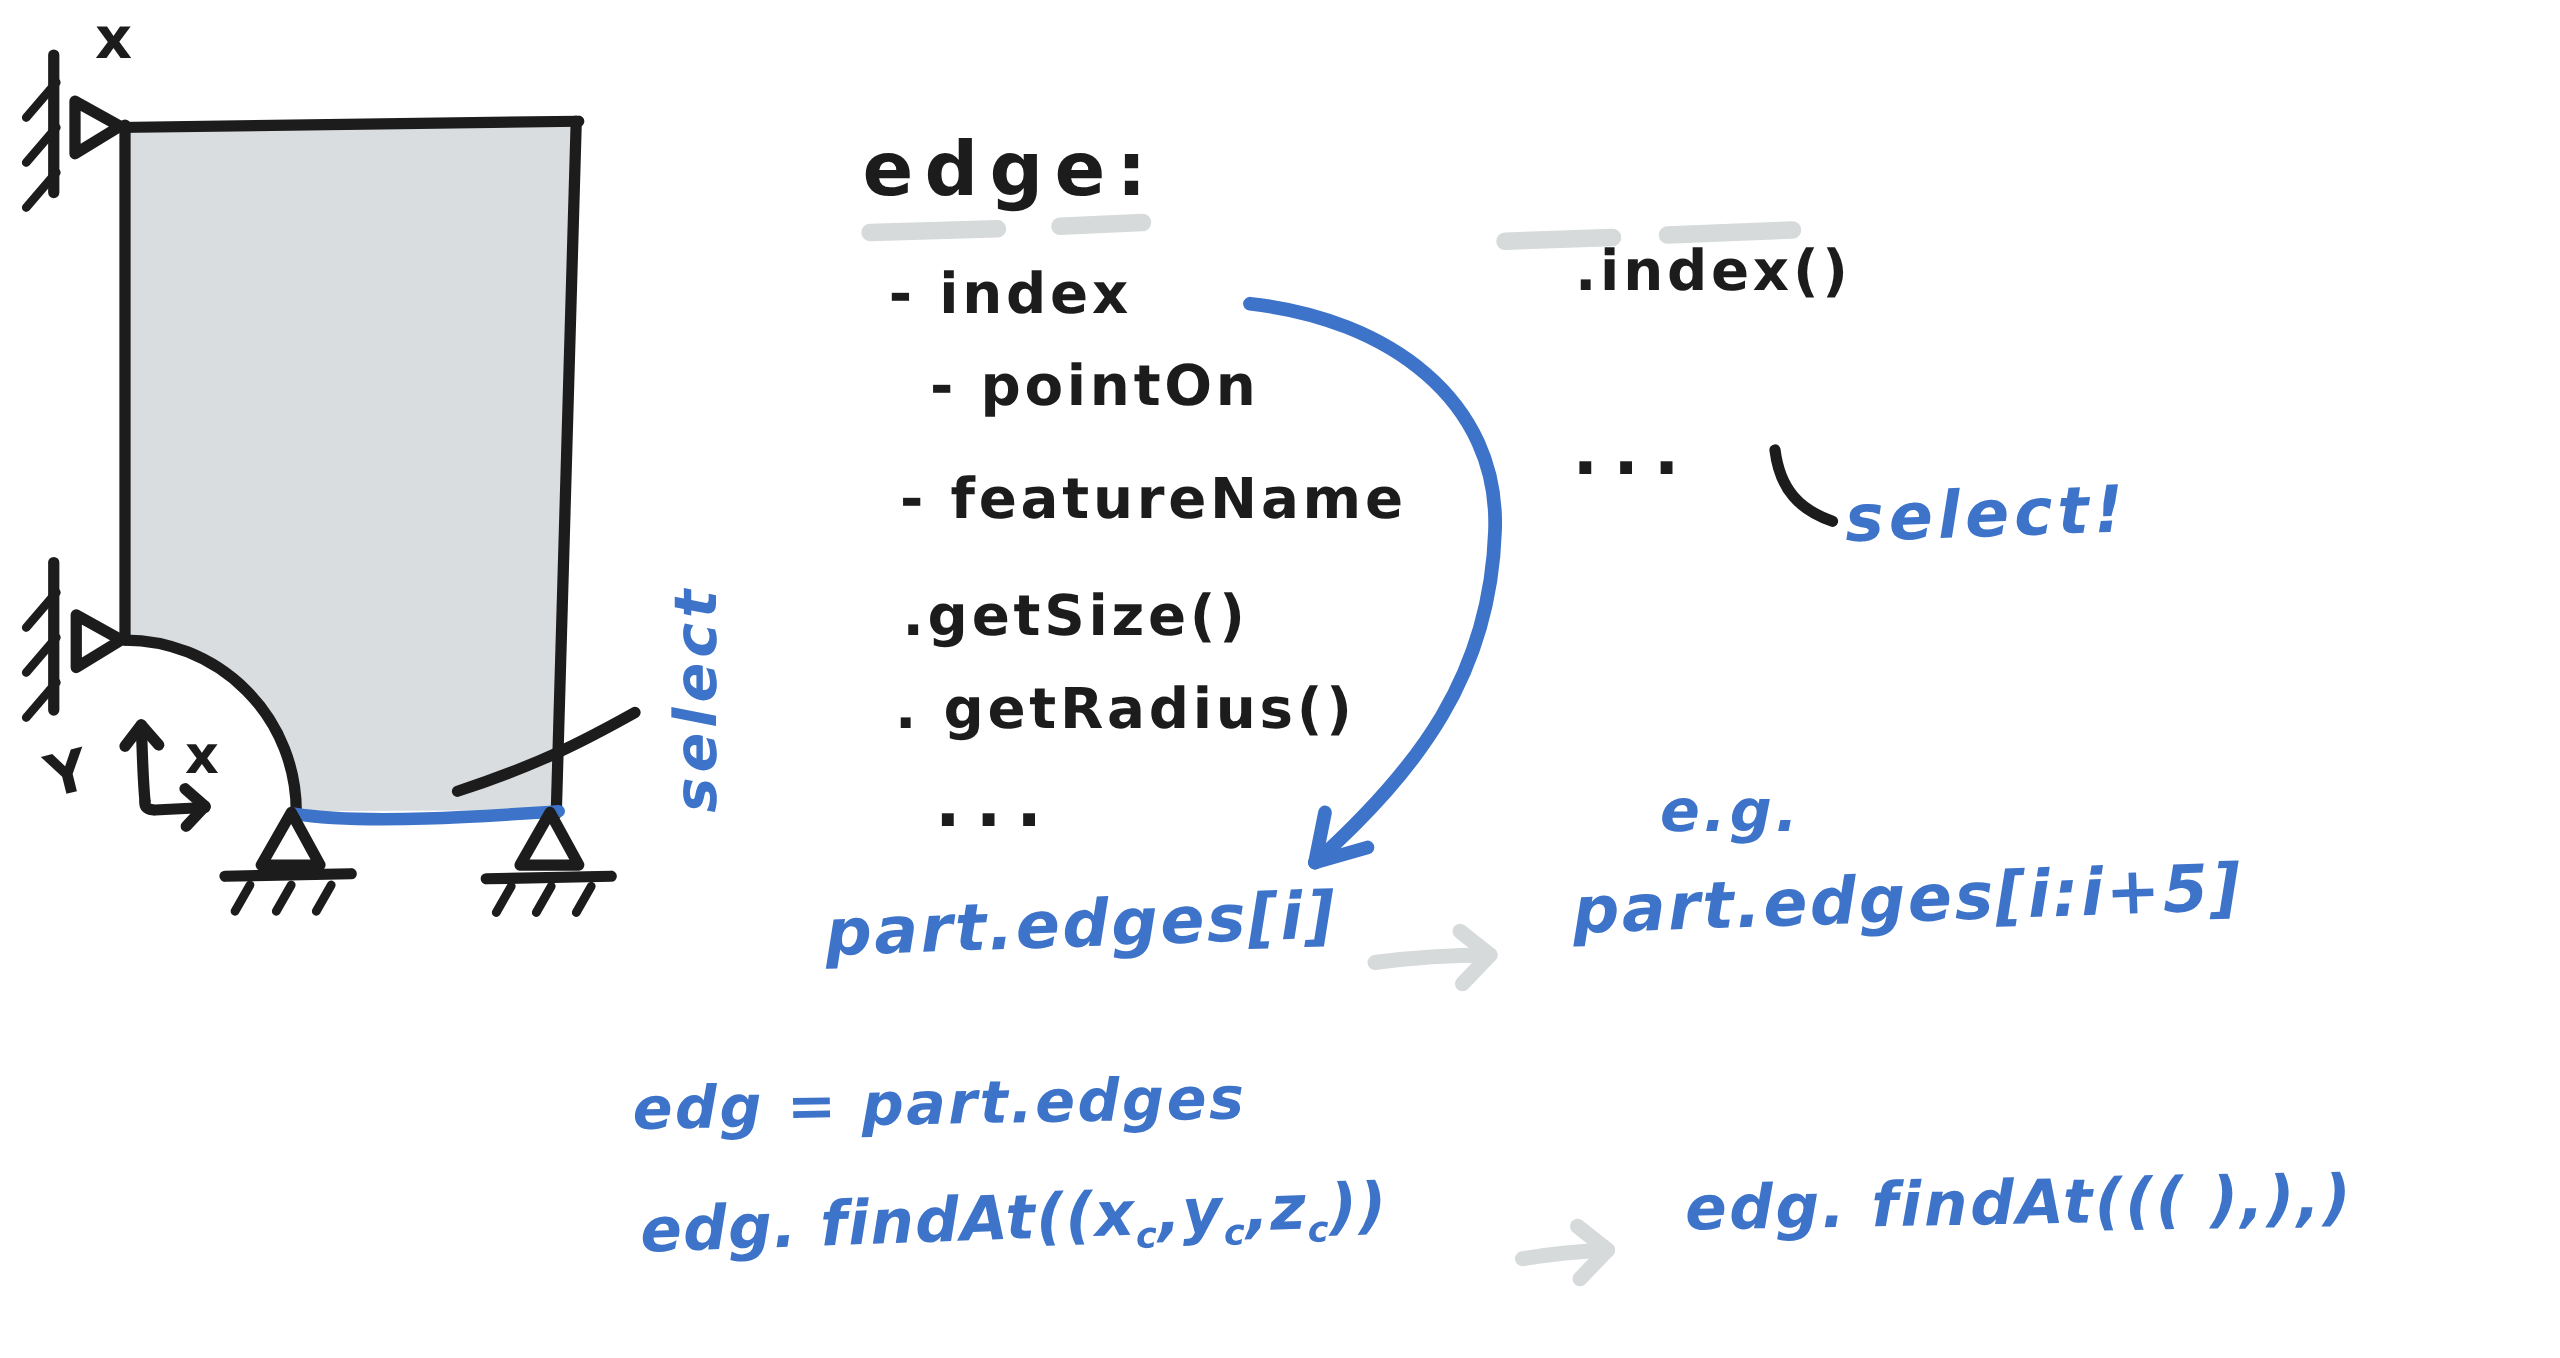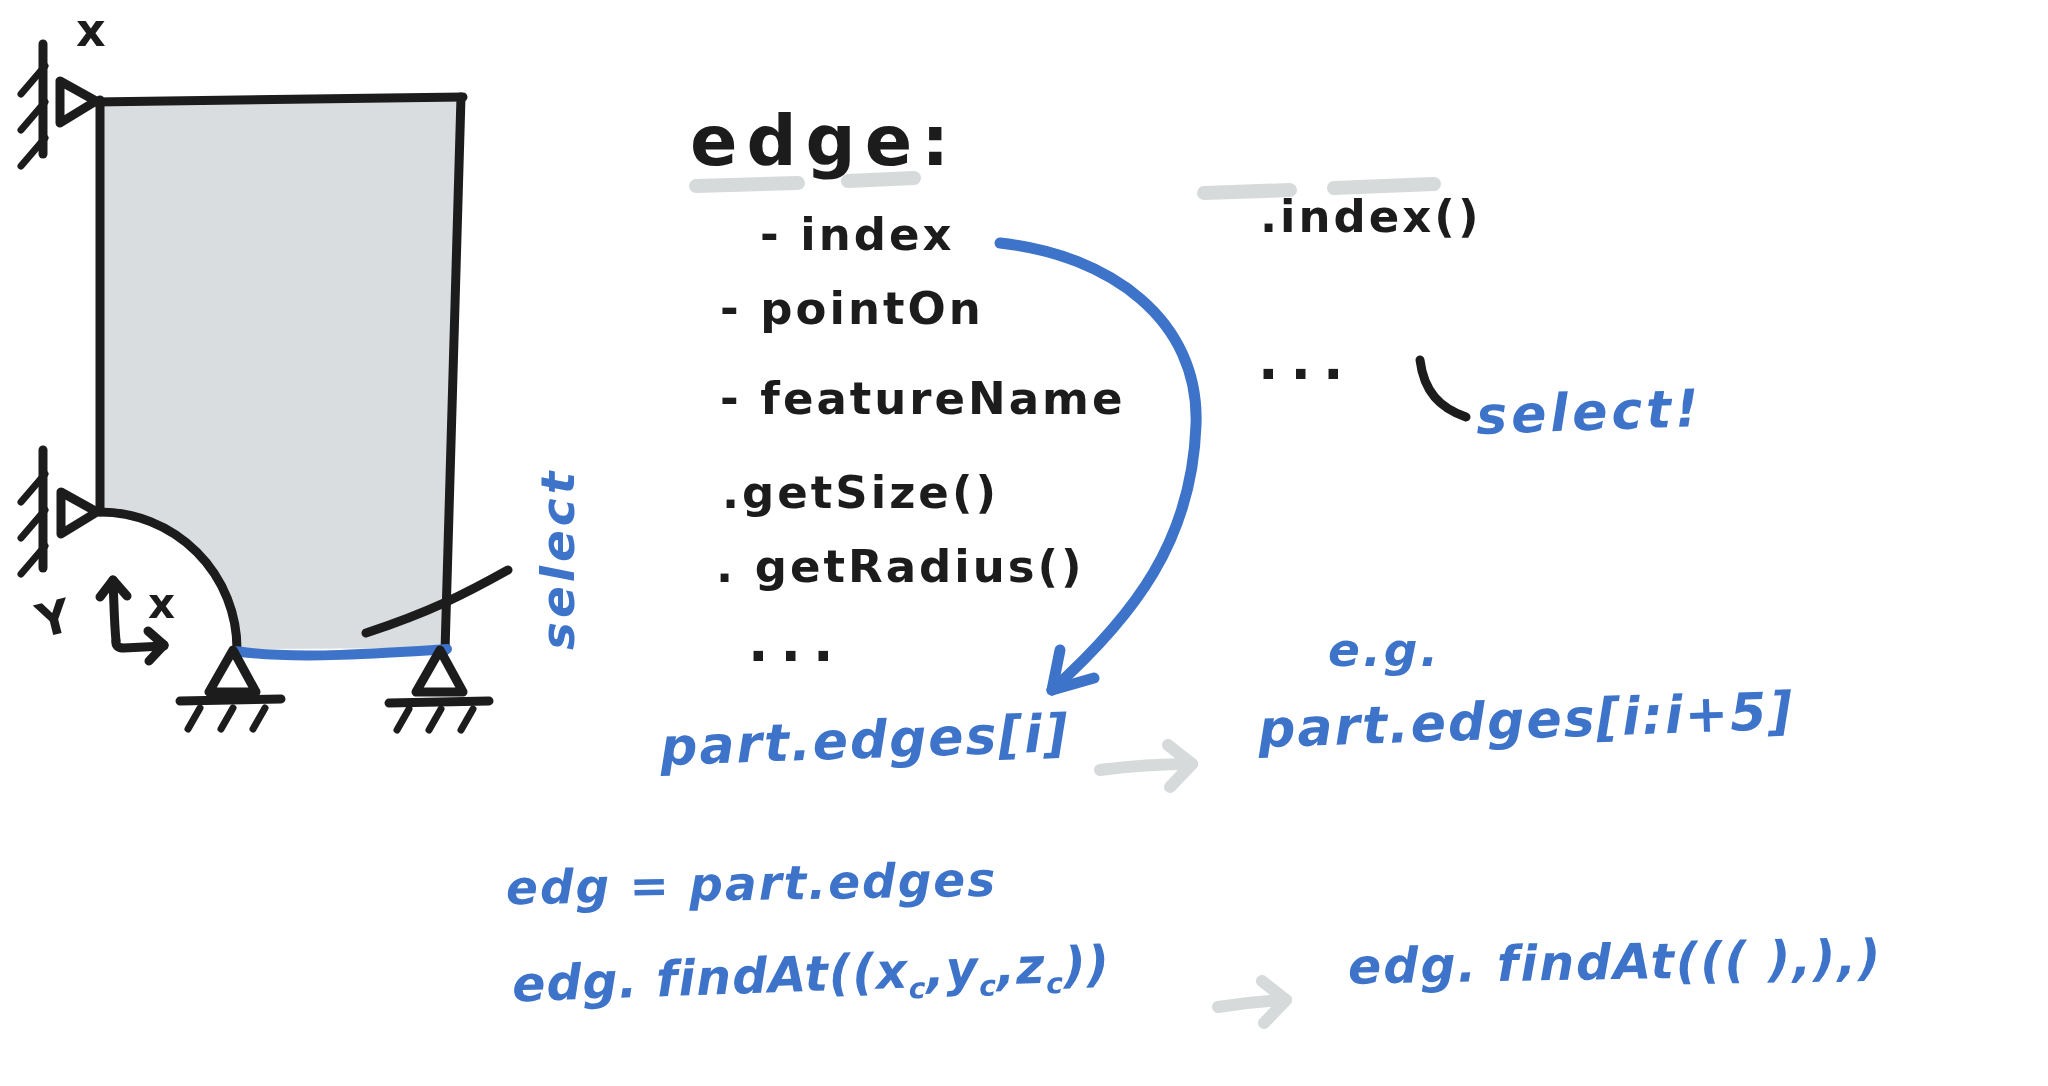--- a/index.html
+++ b/index.html
@@ -4,21 +4,21 @@
 <style>
   html,body{margin:0;padding:0;background:#ffffff;}
   #canvas{
     position:relative;width:2048px;height:1086px;overflow:hidden;background:#ffffff;
     font-family:"DejaVu Sans",sans-serif;
   }
   #sketch{position:absolute;left:0;top:0;width:2048px;height:1086px;}
   .txt{position:absolute;white-space:nowrap;line-height:1;}
   .ink{color:#1c1c1c;font-weight:700;}
   .blue{color:#3d73c8;font-weight:700;font-style:italic;}
-  .heading{font-size:70px;letter-spacing:9px;}
+  .heading{font-size:60px;letter-spacing:9px;}
   .item{font-size:45px;letter-spacing:3px;}
   .dots{font-size:54px;letter-spacing:12px;}
   sub{font-size:58%;line-height:0;}
   svg text{font-family:"DejaVu Sans",sans-serif;font-weight:700;fill:#1c1c1c;}
   .stroke{fill:none;stroke:#1c1c1c;stroke-width:9;stroke-linecap:round;stroke-linejoin:round;}
   .thin{stroke-width:7;}
   .bluestroke{fill:none;stroke:#3d73c8;stroke-linecap:round;stroke-linejoin:round;}
   .graystroke{fill:none;stroke:#d6dadb;stroke-linecap:round;stroke-linejoin:round;}
 </style>
 </head>
@@ -106,22 +106,22 @@
     <g>
       <path class="graystroke" style="stroke-width:12" d="M 1218 1007 C 1242 1003 1262 1001 1286 1000"></path>
       <path class="graystroke" style="stroke-width:12" d="M 1286 1000 L 1262 981"></path>
       <path class="graystroke" style="stroke-width:12" d="M 1286 1000 L 1264 1023"></path>
     </g>
   </svg>
 
   <div class="txt blue" style="left:534px;top:650px;font-size:47px;letter-spacing:4px;transform:rotate(-90deg);transform-origin:0 0;">select</div>
 
   <div class="txt ink heading" style="left:690px;top:106px;">edge:</div>
-  <div class="txt ink item" style="left:760px;top:212px;">- index</div>
-  <div class="txt ink item" style="left:720px;top:286px;">- pointOn</div>
+  <div class="txt ink item" style="left:711px;top:212px;">- index</div>
+  <div class="txt ink item" style="left:744px;top:286px;">- pointOn</div>
   <div class="txt ink item" style="left:720px;top:360px;margin-top:16px;">- featureName</div>
   <div class="txt ink item" style="left:722px;top:470px;">.getSize()</div>
   <div class="txt ink item" style="left:716px;top:544px;">. getRadius()</div>
   <div class="txt ink dots" style="left:748px;top:616px;">...</div>
 
   <div class="txt ink item" style="left:1260px;top:194px;">.index()</div>
   <div class="txt ink dots" style="left:1258px;top:334px;">...</div>
   <div class="txt blue" style="left:1476px;top:386px;font-size:52px;letter-spacing:4px;transform:rotate(-2deg);">select!</div>
 
   <div class="txt blue" style="left:660px;top:714px;font-size:52px;letter-spacing:2px;transform:rotate(-2deg);">part.edges[i]</div>

